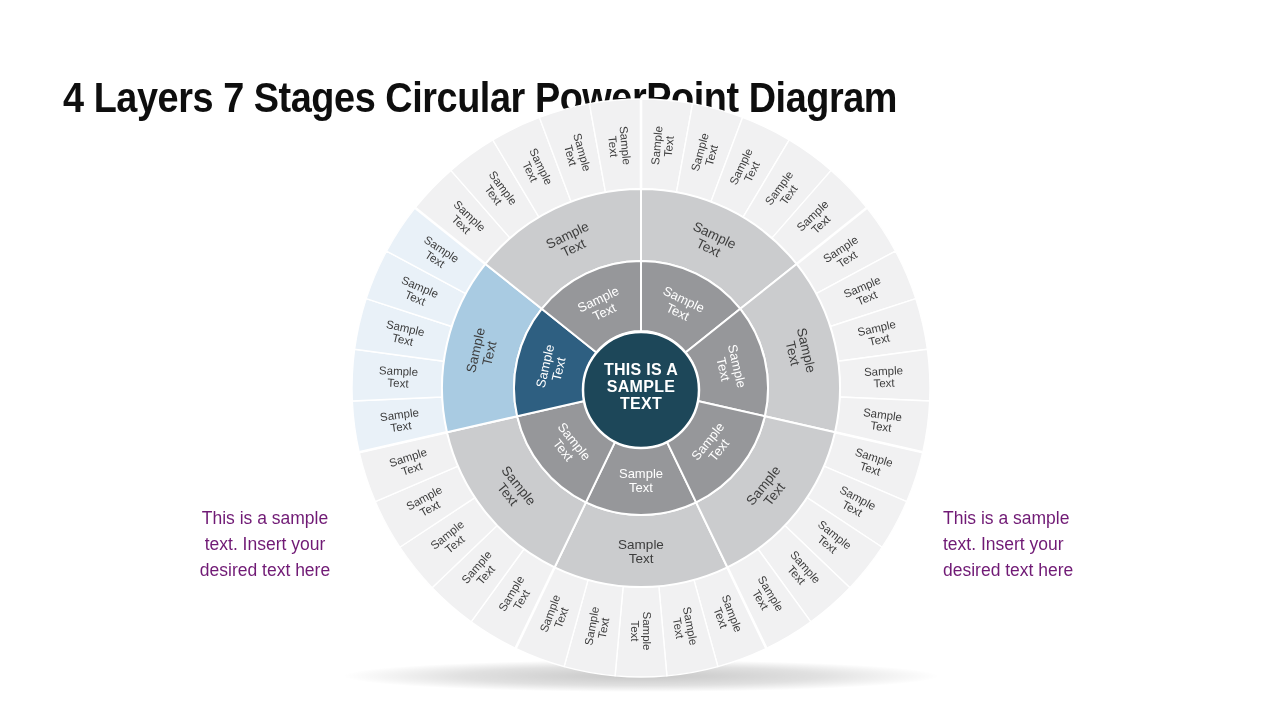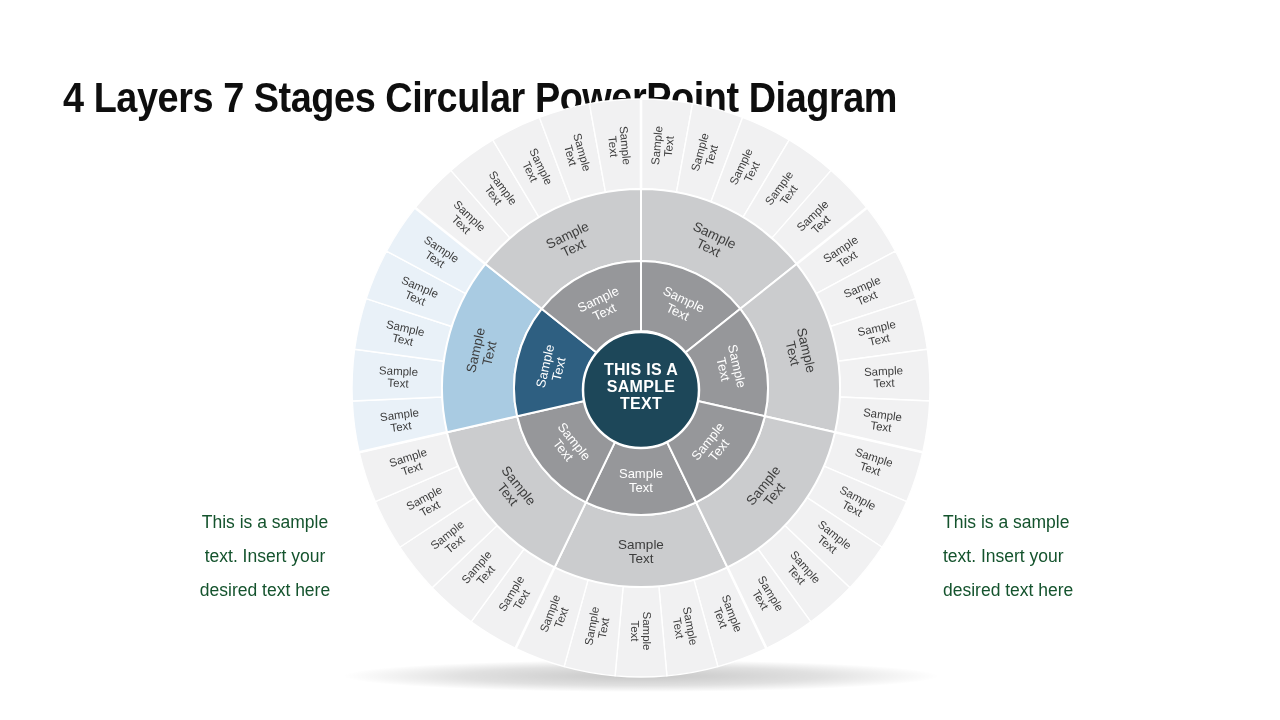--- a/index.html
+++ b/index.html
@@ -7,21 +7,21 @@
     width:1280px;height:720px;background:#ffffff;overflow:hidden;position:relative;
     font-family:"Liberation Sans", sans-serif;
   }
   .slide-title{
     position:absolute;left:63px;top:44px;
     font-size:43px;font-weight:600;color:#0e0e0e;letter-spacing:-0.5px;
     transform:scaleX(0.88);transform-origin:left center;white-space:nowrap;
   }
   .side-note{
     position:absolute;top:505px;width:158px;
-    font-size:17.5px;line-height:34px;color:#14532d;
+    font-size:17.5px;line-height:26px;color:#701a75;
   }
   .side-note.left{left:186px;text-align:center;}
   .side-note.right{left:943px;text-align:left;}
   #wheel-svg{position:absolute;left:0;top:0;}
 </style>
 </head>
 <body>
 
 <h1 class="slide-title">4 Layers 7 Stages Circular PowerPoint Diagram</h1>
 

